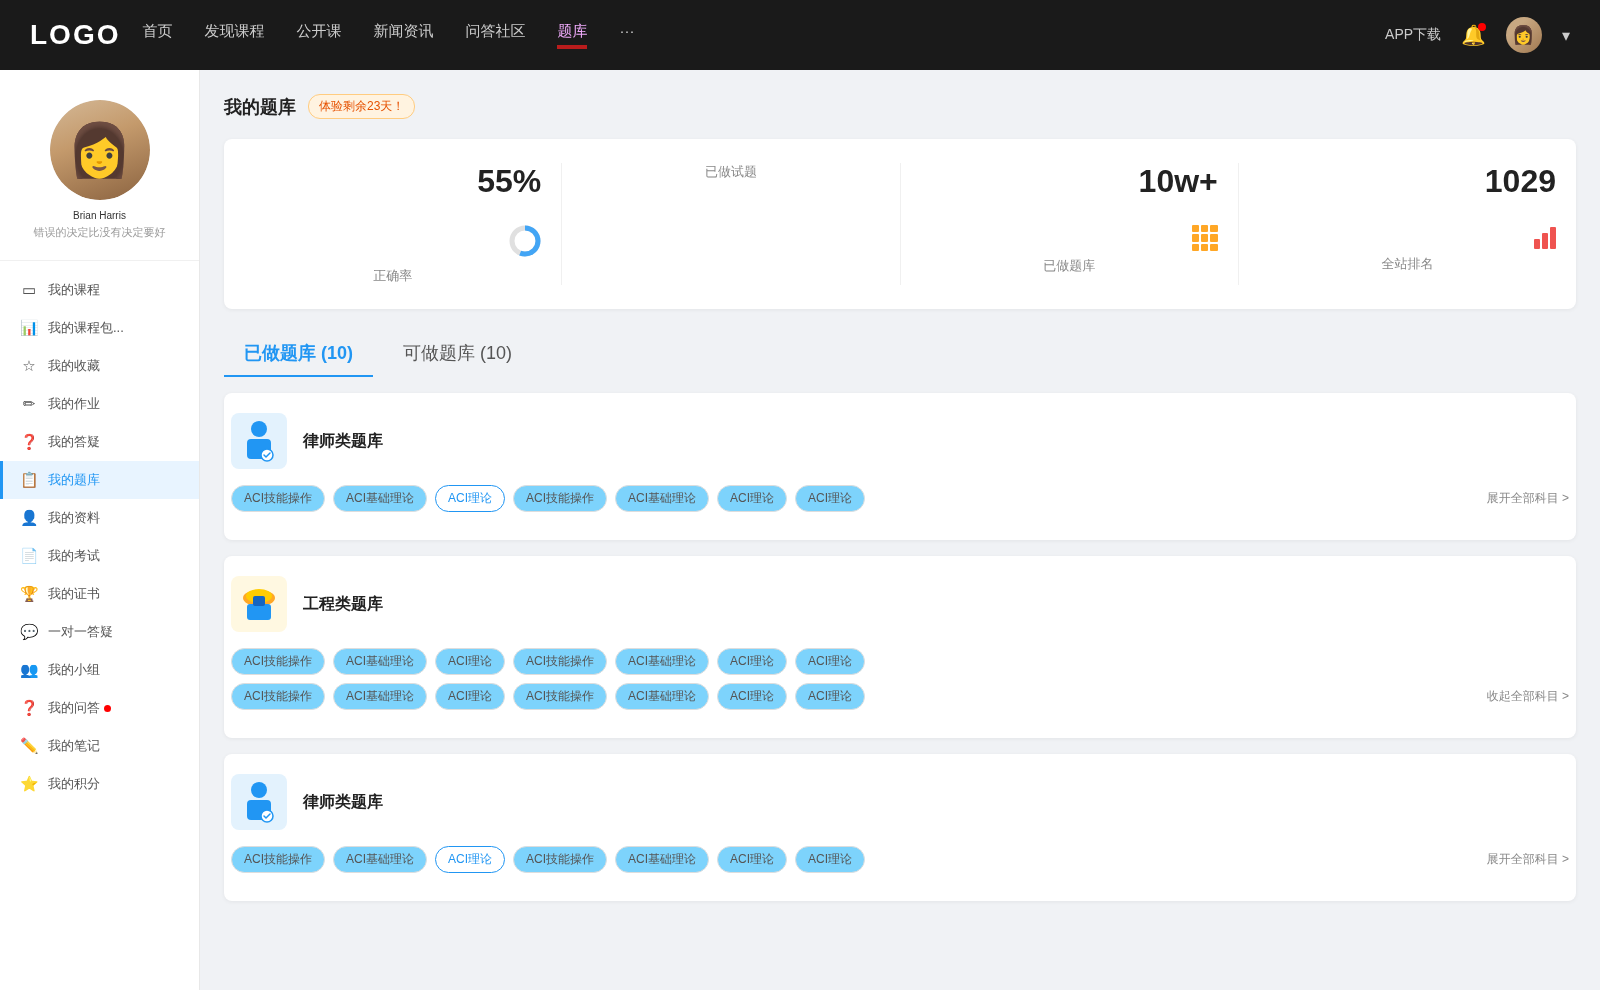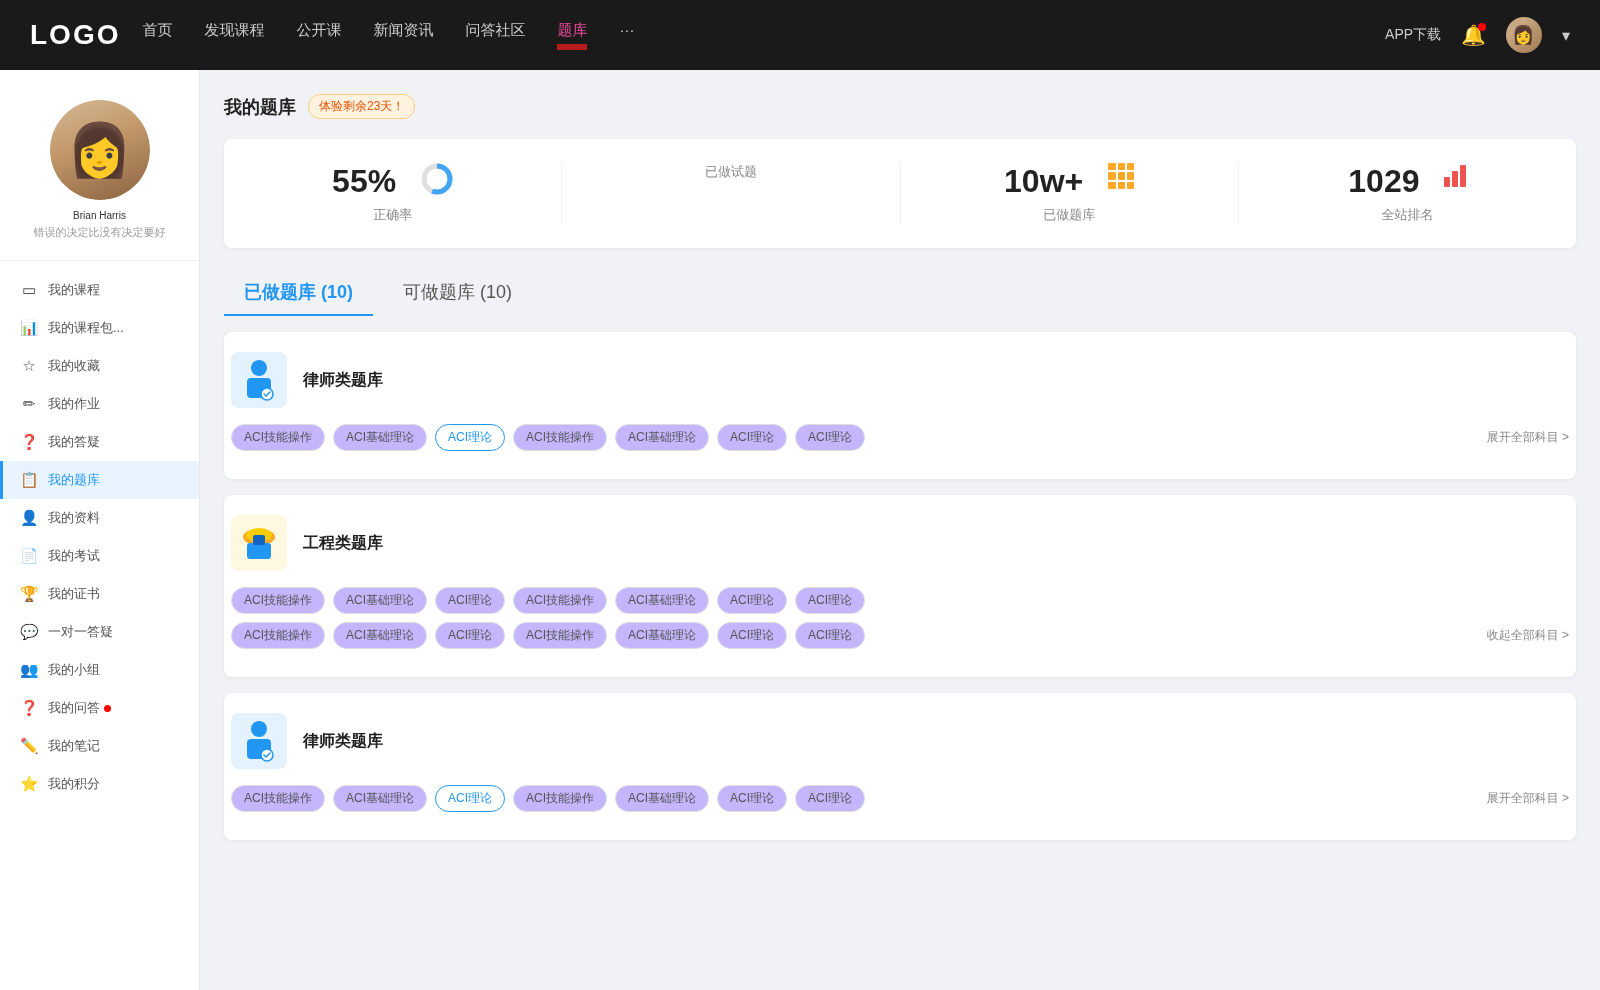--- a/index.html
+++ b/index.html
@@ -29,22 +29,22 @@
       flex: 1;
     }
     .nav-link {
       color: #ccc;
       font-size: 15px;
       cursor: pointer;
       text-decoration: none;
       padding-bottom: 4px;
     }
     .nav-link.active {
-      color: #ec4899;
-      border-bottom: 6px solid #b91c1c;
+      color: #f0abfc;
+      border-bottom: 4px solid #b91c1c;
     }
     .nav-right {
       display: flex;
       align-items: center;
       gap: 20px;
       color: white;
     }
     .nav-app-btn {
       color: #ccc;
       font-size: 14px;
@@ -197,24 +197,25 @@
     }
     .stat-item {
       flex: 1;
       text-align: center;
       border-right: 1px solid #f0f0f0;
       padding: 0 20px;
     }
     .stat-item:last-child { border-right: none; }
     .stat-top {
       display: flex;
-      align-items: flex-start;
+      align-items: flex-end;
       justify-content: center;
       gap: 25px;
       margin-bottom: 6px;
+      flex-direction: column;
     }
     .stat-value {
       font-size: 32px;
       font-weight: 700;
       color: #222;
     }
     .stat-label {
       font-size: 13px;
       color: #888;
     }
@@ -278,21 +279,21 @@
       align-items: center;
       margin-bottom: 8px;
     }
     .tag {
       font-size: 12px;
       color: #555;
       padding: 4px 12px;
       border-radius: 14px;
       border: 1px solid #ddd;
       cursor: pointer;
-      background: #c4b5fd;
+      background: #7dd3fc;
     }
     .tag.active {
       color: #2196f3;
       border-color: #2196f3;
       background: white;
     }
     .expand-link {
       font-size: 12px;
       color: #888;
       cursor: pointer;

